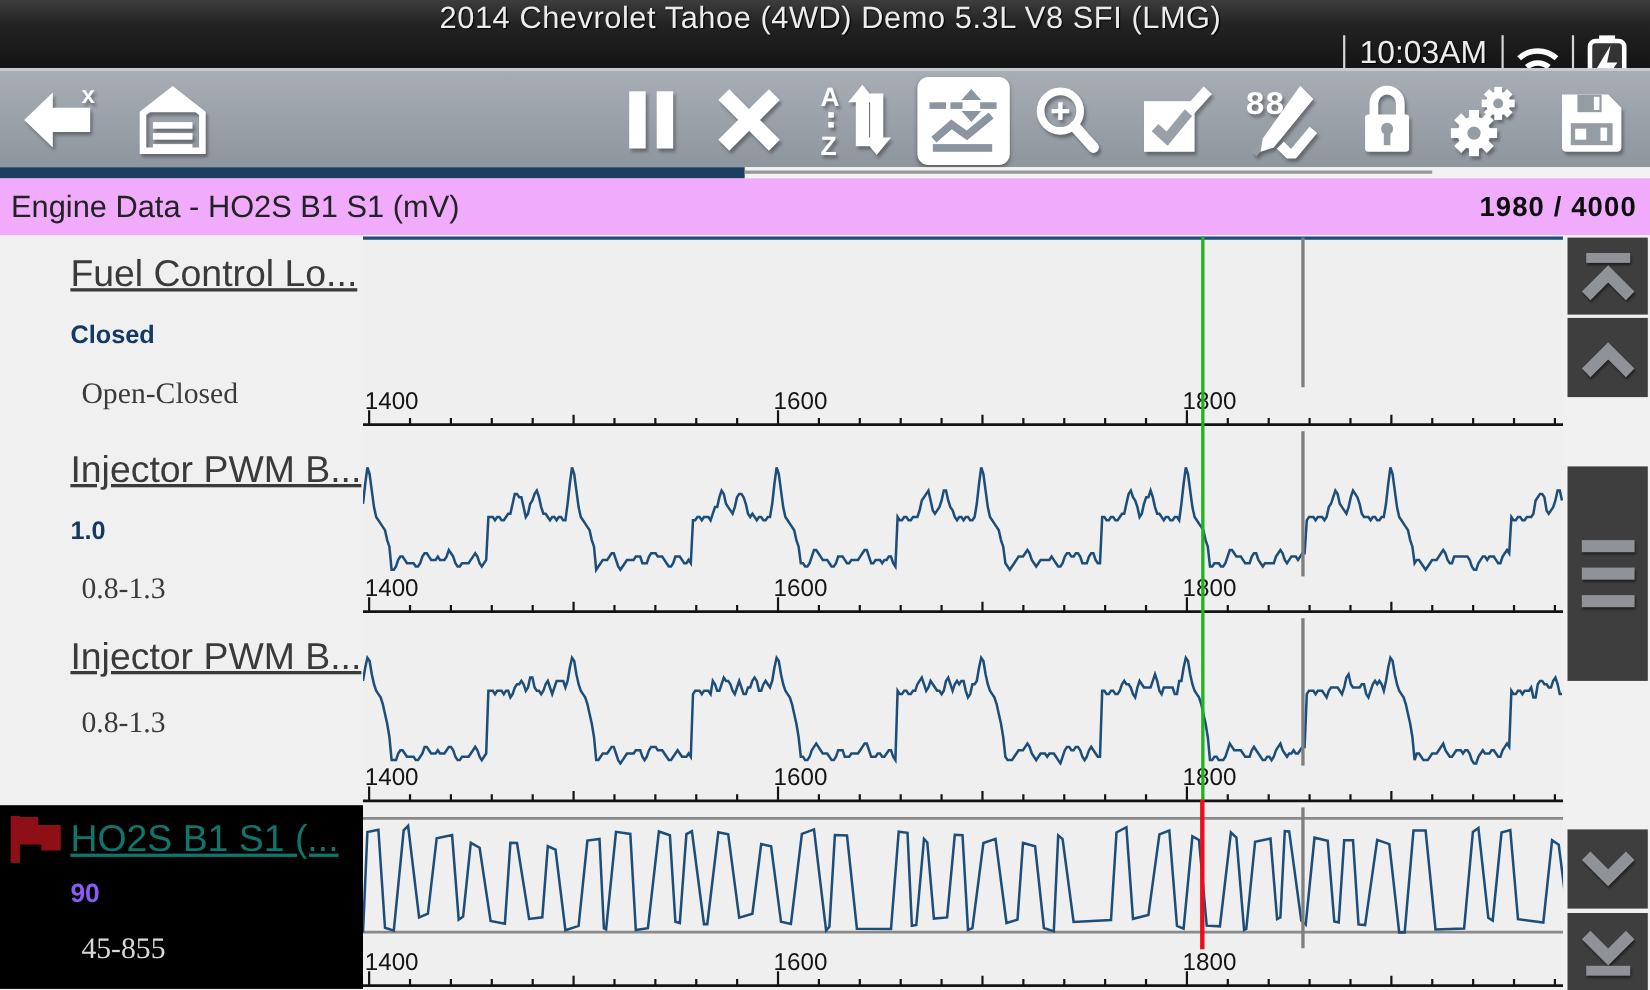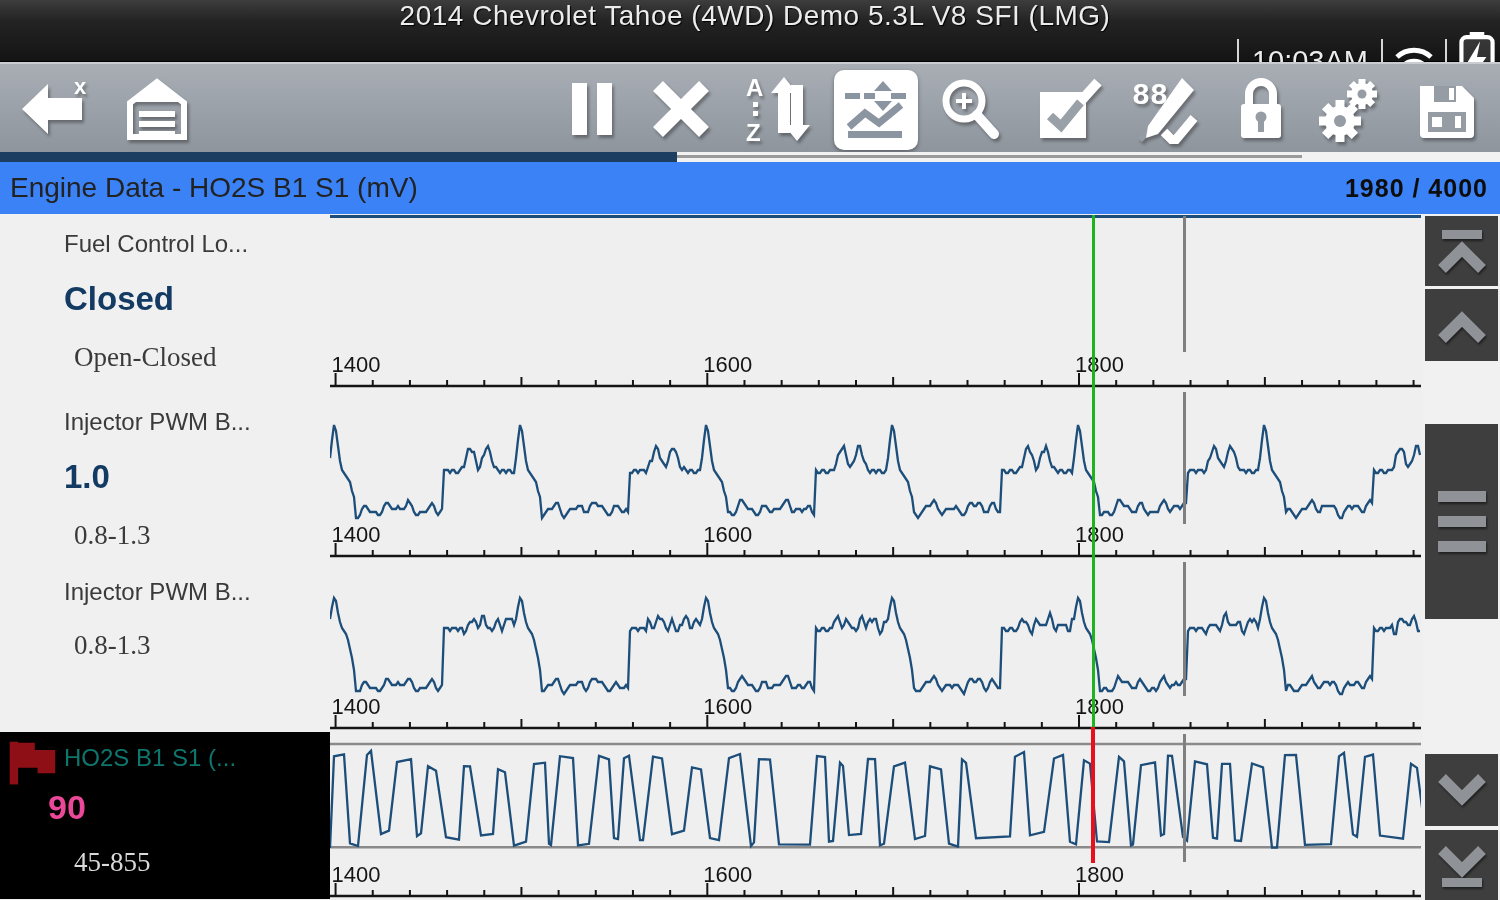--- a/index.html
+++ b/index.html
@@ -4,54 +4,54 @@
 <style>
   * { box-sizing: border-box; margin: 0; padding: 0; }
   html,body { width:1500px; height:900px; overflow:hidden;
     font-family:"Liberation Sans", sans-serif; background:#f0f0f0; }
 
   
   .titlebar { height:62px; display:flex; align-items:center;
     background:linear-gradient(180deg,#3d3d3d 0%,#232323 35%,#141414 100%);
     color:#ececec; padding-left:10px; border-bottom:1px solid #000;flex-direction:column; }
   .tb-title { font-size:28px; letter-spacing:0.5px; text-shadow:1px 1px 1px #000; white-space:nowrap; }
-  .tb-status { margin-left:auto; display:flex; align-items:center; height:100%; padding-right:0; }
+  .tb-status { margin-left:auto; display:flex; height:100%; padding-right:16px; }
   .tb-sep { width:2px; height:44px; background:#d6d6d6; margin:0 7px; }
   .tb-clock { font-size:29px; padding:0 6px; text-shadow:1px 1px 1px #000; }
 
   
   .toolbar { position:relative; height:90px;
     background:linear-gradient(180deg,#a9aeb5 0%,#9aa0a8 55%,#8f959d 100%);
     border-top:2px solid #c9cdd2; }
   .ticon { position:absolute; top:8px; height:74px; display:flex; align-items:center; justify-content:center; }
   .ticon svg { filter: drop-shadow(2px 3px 1.5px rgba(15,15,15,0.35)); }
   .tool-selected { background:#fff; border-radius:10px; box-shadow:0 2px 4px rgba(0,0,0,0.35); }
   .tool-selected svg { filter:none; }
 
   
   .progress-strip { position:relative; height:10px; background:#f2f2f2; }
   .pb-blue { position:absolute; left:0; top:0; height:10px; background:#1c3e60; }
   .pb-line { position:absolute; top:3px; height:3px; background:#9a9a9a; }
 
   
-  .page-header { height:52px; display:flex; align-items:center; padding:0 10px; background:#3b82f6; }
+  .page-header { height:52px; display:flex; align-items:center; padding:0 10px; background:#f0abfc; }
   .ph-title { font-size:28px; color:#222; }
   .ph-counter { margin-left:auto; font-size:25px; font-weight:bold; color:#0d0d0d; letter-spacing:1px; padding-right:2px; }
 
   
   .main { position:relative; height:690px; background:#f0f0f0; }
 
   .param-col { position:absolute; left:0; top:0; width:330px; height:100%; }
   .param-row { width:100%; overflow:hidden; }
-  .p-name  { margin:16px 0 0 64px; font-size:24px; color:#3a3a3a; white-space:nowrap; }
-  .p-value { margin:22px 0 0 64px; font-size:33px; font-weight:bold; color:#133a63; }
+  .p-name  { margin:16px 0 0 64px; font-size:34px; color:#3a3a3a; white-space:nowrap;text-decoration:underline; }
+  .p-value { margin:22px 0 0 64px; font-size:23px; font-weight:bold; color:#133a63; }
   .p-range { margin:24px 0 0 74px; font-size:27px; color:#3a3a3a;font-family:Liberation Serif, serif; }
   .param-row.selected { background:#000; height:167px; margin-top:-2px; margin-right:7px; position:relative; }
   .param-row.selected .p-name  { color:#0f766e; margin:12px 0 0 64px; }
-  .param-row.selected .p-value { color:#ec4899; margin:16px 0 0 48px; font-size:34px; }
+  .param-row.selected .p-value { color:#8b5cf6; margin:16px 0 0 64px; font-size:24px; }
   .param-row.selected .p-range { color:#d9d9d9; margin:20px 0 0 74px; }
   .flag { position:absolute; left:6px; top:6px; }
 
   .graphs { position:absolute; left:330px; top:0; width:1091px; height:100%; }
   .plot { position:relative; width:1091px; background:#efefef; }
   .axis { position:relative; width:1091px; background:#efefef; }
   .plot svg, .axis svg { display:block; }
 
   .cursor { position:absolute; }
   #cursor-green { top:1px; height:513px; width:3px; background:#1fb41f; }

